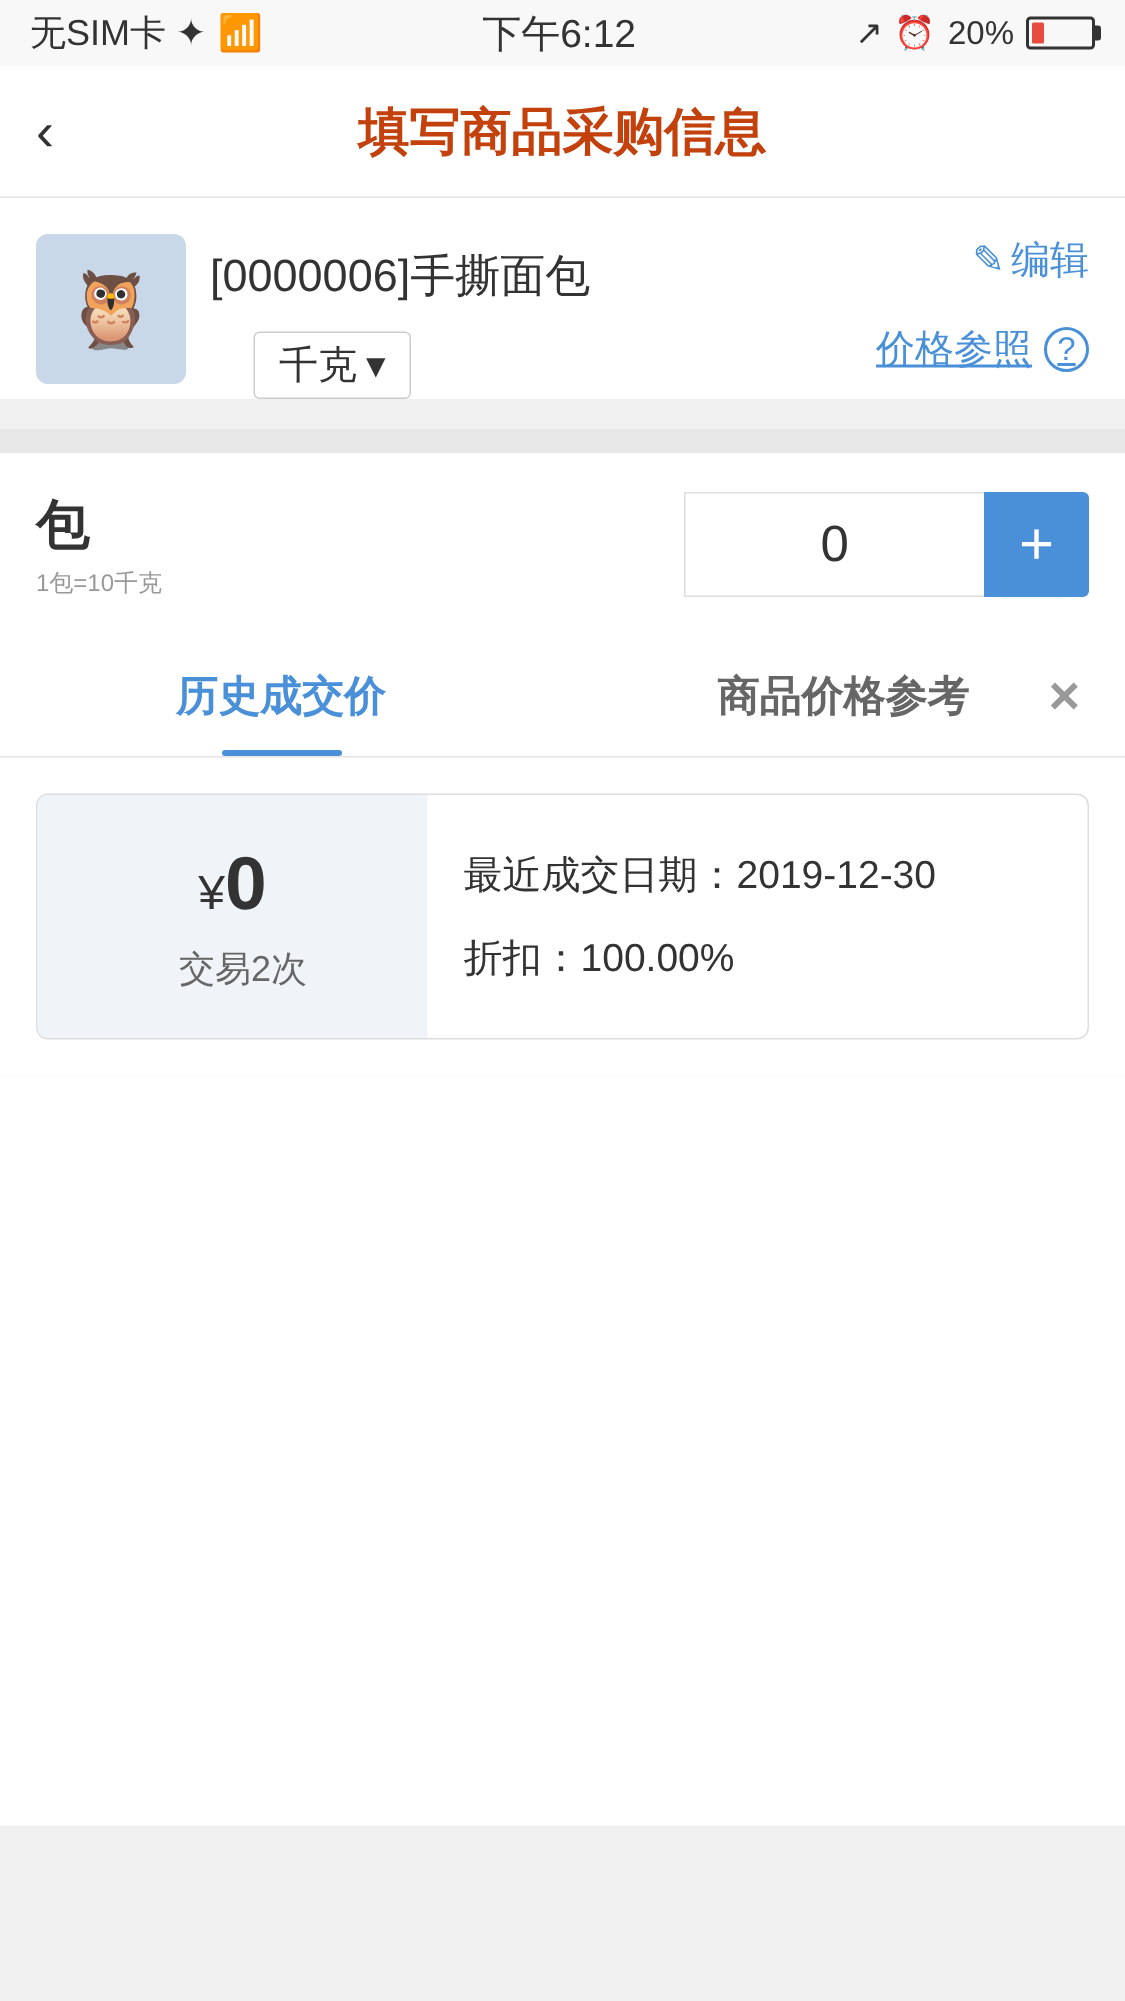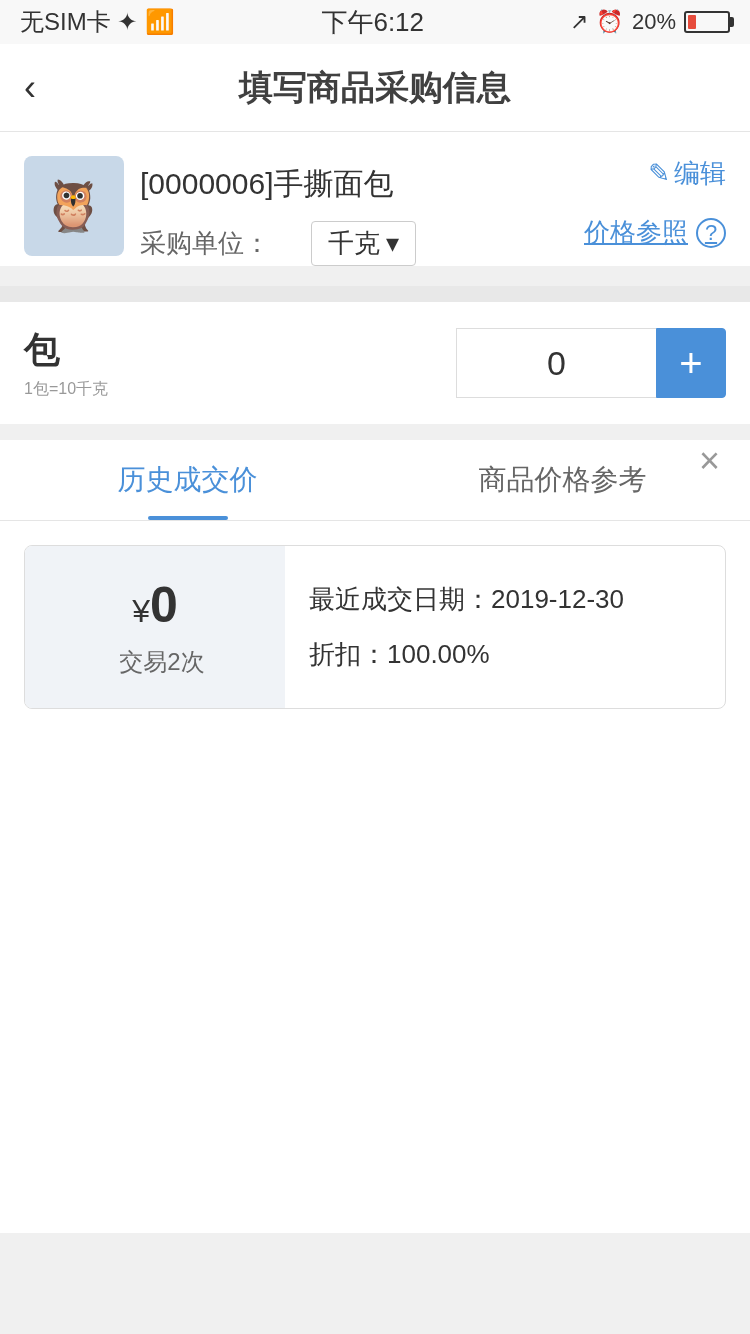--- a/index.html
+++ b/index.html
@@ -67,21 +67,21 @@
     .nav-back {
       position: absolute;
       left: 24px;
       font-size: 36px;
       color: #333;
       cursor: pointer;
     }
     .nav-title {
       font-size: 34px;
       font-weight: 600;
-      color: #404040;
+      color: #c2410c;
     }
 
     
     .product-section {
       background: #fff;
       padding: 24px 24px 0 24px;
       margin-bottom: 0;
     }
     .product-header {
       display: flex;
@@ -225,24 +225,24 @@
       justify-content: center;
       font-size: 40px;
       color: #fff;
       cursor: pointer;
     }
 
     
     .tab-bar {
       background: #fff;
       display: flex;
-      align-items: flex-start;
+      align-items: center;
       border-bottom: 1px solid #e5e5e5;
-      margin-top: 16px;
       position: relative;
+      font-weight: bold;
     }
     .tab-item {
       flex: 1;
       height: 80px;
       display: flex;
       flex-direction: column;
       align-items: center;
       justify-content: center;
       font-size: 28px;
       cursor: pointer;
@@ -361,21 +361,20 @@
 <div class="product-section">
   <div class="product-header">
     <div class="product-left">
 
       <div class="product-image">
         <span class="owl-icon">🦉</span>
       </div>
       <div class="product-info">
         <span class="product-name">[0000006]手撕面包</span>
         <div class="product-unit-row">
-          <span>采购单位：</span>
           <div class="unit-selector">
             <span>千克</span>
             <span>▾</span>
           </div>
         </div>
       </div>
     </div>
     <div class="product-right">
       <div class="edit-link">
         <span>✎</span>

